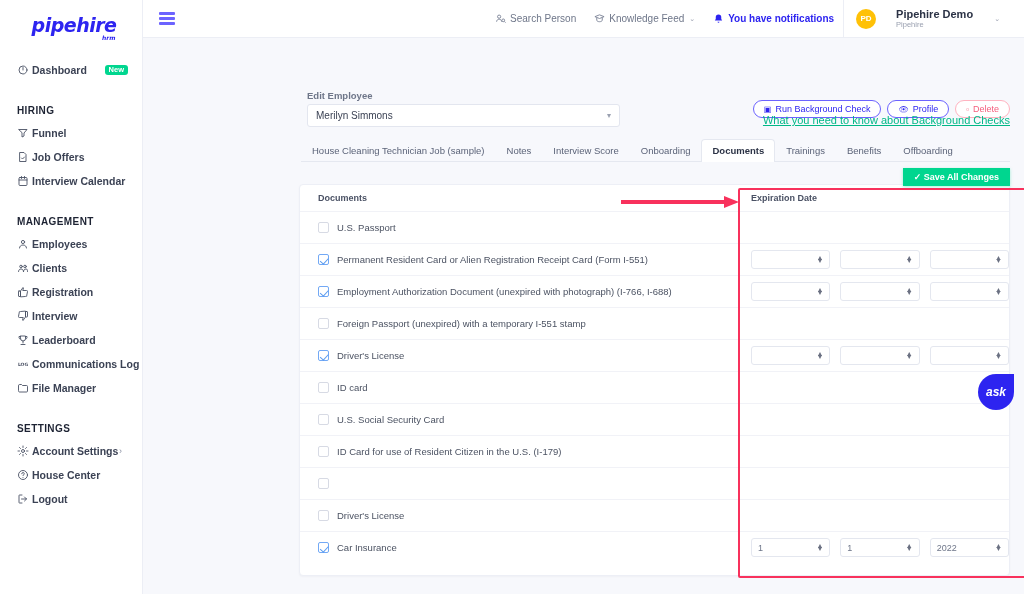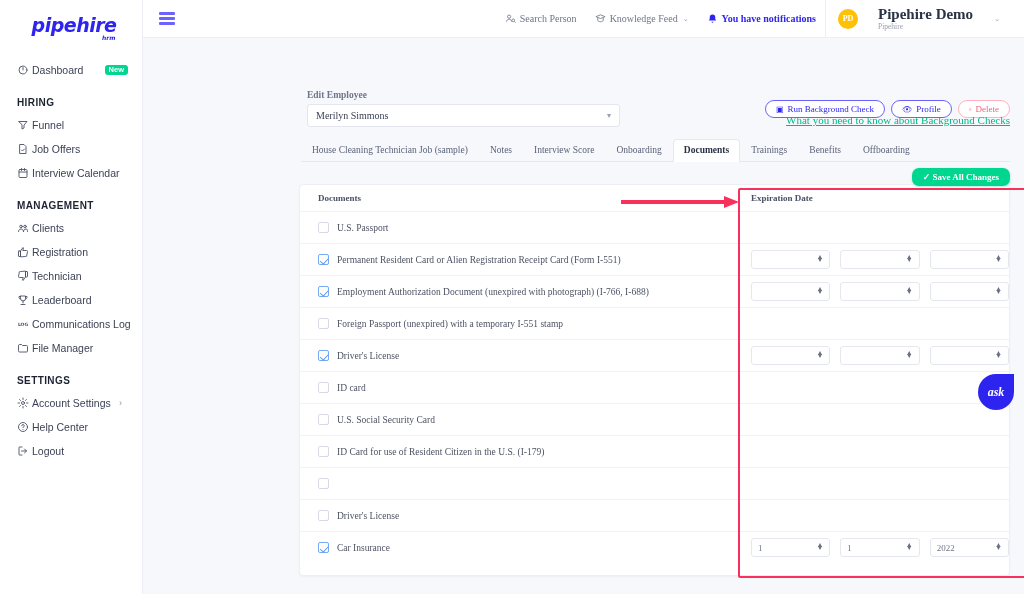--- a/index.html
+++ b/index.html
@@ -46,47 +46,46 @@
     display: flex; align-items: center;
     height: 24px; padding: 0 10px 0 17px;
     font-size: 10.5px; color: #3b4254;
     cursor: pointer; position: relative;
   }
   .nav-item .ico {
     width: 15px; flex: 0 0 15px; display: flex;
     align-items: center; justify-content: flex-start;
     color: #4a5164;
   }
-  .nav-item .lbl { white-space: nowrap; }
+  .nav-item .lbl { white-space: nowrap; font-weight: bold; }
   .nav-section {
     font-size: 10px; font-weight: bold; color: #1d2333;
     letter-spacing: 0.4px;
     padding: 0 0 0 17px; height: 22px;
     display: flex; align-items: center;
-    margin-top: 9px;
+    margin-top: 17px;
   }
   .badge-new {
     position: absolute; right: 14px;
     background: #00d68f; color: #fff;
     font-size: 7.5px; font-weight: bold;
     border-radius: 3px; padding: 1.5px 4px;
     line-height: 1;
   }
   .chevron-right {
     position: absolute; right: 20px;
     font-size: 9px; color: #8a90a2;
   }
 
   
   .main {
     flex: 1; height: 422px;
     display: flex; flex-direction: column;
     position: relative;
     background: #f7f8fc;
-    font-family: Liberation Serif, serif;
   }
   .topbar {
     height: 38px; background: #ffffff;
     display: flex; align-items: center;
     border-bottom: 1px solid #eceef5;
     flex: 0 0 38px;
   }
   .hamburger {
     width: 16px; margin-left: 16px; cursor: pointer;
     display: flex; flex-direction: column; gap: 2.5px;
@@ -110,21 +109,21 @@
     display: flex; align-items: center; gap: 20px;
     border-left: 1px solid #eceef5;
     height: 38px; padding: 0 24px 0 12px; cursor: pointer;
   }
   .avatar {
     width: 20px; height: 20px; border-radius: 50%;
     background: #ffc107; color: #fff;
     font-size: 8px; font-weight: bold;
     display: flex; align-items: center; justify-content: center;
   }
-  .user-name { font-size: 15px; font-weight: bold; color: #2b3245; line-height: 1.15; }
+  .user-name { font-size: 11px; font-weight: bold; color: #2b3245; line-height: 1.15; }
   .user-sub  { font-size: 7.5px; color: #9aa0b0; line-height: 1.15; }
 
   
   .content { flex: 1; position: relative; padding: 0 0 0 0; }
 
   .edit-label {
     position: absolute; left: 164px; top: 52px;
     font-size: 9.5px; color: #6e7689; font-weight: bold;
   }
   .emp-select {
@@ -174,21 +173,21 @@
   .tab.active {
     background: #fff; color: #2b3245; font-weight: bold;
     border-color: #e5e8f0;
     margin-bottom: -1px; padding-bottom: 6px;
   }
 
   .save-btn {
     position: absolute; right: 14px; top: 130px;
     background: #00d68f; color: #fff;
     font-size: 9px; font-weight: bold;
-    border-radius: 7px; padding: 4px 11px;
+    border-radius: 0; padding: 4px 11px;
     display: flex; align-items: center; gap: 4px;
     cursor: pointer; z-index: 6;
     box-shadow: 0 1px 3px rgba(0,214,143,0.35);
   }
 
   
   .card {
     position: absolute; left: 156px; top: 146px;
     right: 14px; height: 392px;
     background: #fff; border: 1px solid #edeff6; border-radius: 4px;
@@ -323,20 +322,29 @@
               <rect x="4" y="5" width="16" height="16" rx="2"></rect>
               <path d="M4 10h16M9 3v4M15 3v4"></path>
             </svg>
           </span>
           <span class="lbl">Interview Calendar</span>
         </div>
         <div class="nav-section">MANAGEMENT</div>
         <div class="nav-item">
           <span class="ico">
             <svg width="12" height="12" viewBox="0 0 24 24" fill="none" stroke="#4a5164" stroke-width="1.8" stroke-linecap="round" stroke-linejoin="round">
+              <circle cx="12" cy="8" r="3.2"></circle>
+              <path d="M5 20c0-3.5 3.1-6 7-6s7 2.5 7 6"></path>
+            </svg>
+          </span>
+          <span class="lbl">Employees</span>
+        </div>
+        <div class="nav-item">
+          <span class="ico">
+            <svg width="12" height="12" viewBox="0 0 24 24" fill="none" stroke="#4a5164" stroke-width="1.8" stroke-linecap="round" stroke-linejoin="round">
               <circle cx="8" cy="9" r="2.6"></circle>
               <circle cx="16" cy="9" r="2.6"></circle>
               <path d="M3 19c0-2.8 2.2-5 5-5s5 2.2 5 5M13 19c0-2.8 2.2-5 5-5s3 2 3 5"></path>
             </svg>
           </span>
           <span class="lbl">Clients</span>
         </div>
         <div class="nav-item">
           <span class="ico">
             <svg width="12" height="12" viewBox="0 0 24 24" fill="none" stroke="#4a5164" stroke-width="1.8" stroke-linecap="round" stroke-linejoin="round">
@@ -346,21 +354,21 @@
           </span>
           <span class="lbl">Registration</span>
         </div>
         <div class="nav-item">
           <span class="ico">
             <svg width="12" height="12" viewBox="0 0 24 24" fill="none" stroke="#4a5164" stroke-width="1.8" stroke-linecap="round" stroke-linejoin="round">
               <path d="M17 3v11l-5 7-1-1 1.5-5H5a2 2 0 0 1-2-2.3l1.4-7A2 2 0 0 1 6.4 3z"></path>
               <rect x="17" y="3" width="4" height="11" rx="1"></rect>
             </svg>
           </span>
-          <span class="lbl">Technician</span>
+          <span class="lbl">Interview</span>
         </div>
         <div class="nav-item">
           <span class="ico">
             <svg width="12" height="12" viewBox="0 0 24 24" fill="none" stroke="#4a5164" stroke-width="1.8" stroke-linecap="round" stroke-linejoin="round">
               <path d="M7 4h10v5a5 5 0 0 1-10 0z"></path>
               <path d="M7 5H4v2a3 3 0 0 0 3 3M17 5h3v2a3 3 0 0 1-3 3"></path>
               <path d="M12 14v4M8 21h8"></path>
             </svg>
           </span>
           <span class="lbl">Leaderboard</span>
@@ -392,21 +400,21 @@
           <span class="lbl">Account Settings</span>
           <span class="chevron-right">›</span>
         </div>
         <div class="nav-item">
           <span class="ico">
             <svg width="12" height="12" viewBox="0 0 24 24" fill="none" stroke="#4a5164" stroke-width="1.8" stroke-linecap="round" stroke-linejoin="round">
               <circle cx="12" cy="12" r="9"></circle>
               <path d="M9.5 9.5a2.5 2.5 0 1 1 3.3 2.4c-.6.2-.8.7-.8 1.3M12 17h.01"></path>
             </svg>
           </span>
-          <span class="lbl">Help Center</span>
+          <span class="lbl">House Center</span>
         </div>
         <div class="nav-item">
           <span class="ico">
             <svg width="12" height="12" viewBox="0 0 24 24" fill="none" stroke="#4a5164" stroke-width="1.8" stroke-linecap="round" stroke-linejoin="round">
               <path d="M10 4H5a1 1 0 0 0-1 1v14a1 1 0 0 0 1 1h5"></path>
               <path d="M15 8l4 4-4 4M19 12H9"></path>
             </svg>
           </span>
           <span class="lbl">Logout</span>
         </div>

